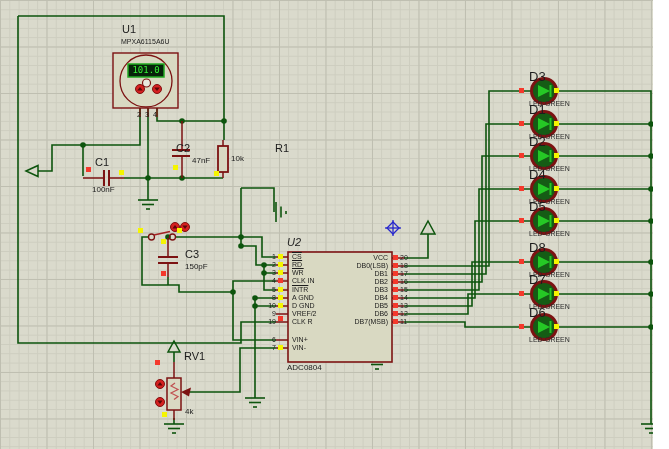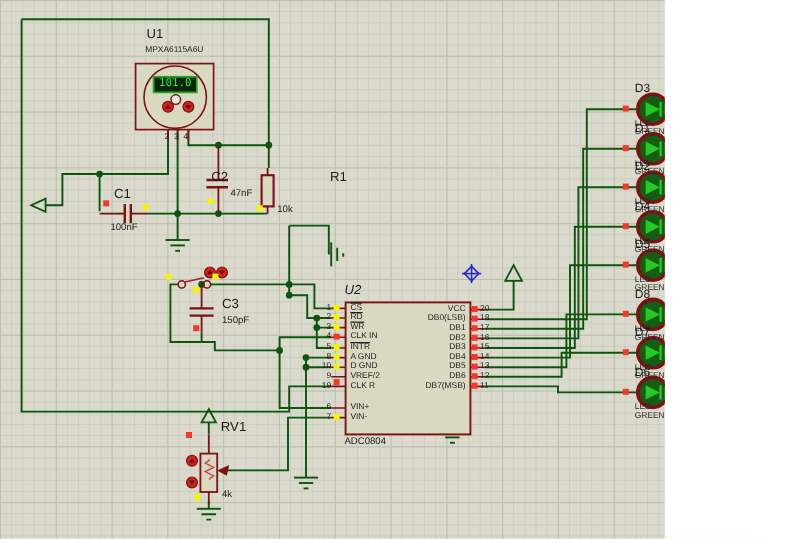--- a/index.html
+++ b/index.html
@@ -1,37 +1,37 @@
 <!DOCTYPE html>
 <html><head>
 <meta charset="utf-8">
 <style>
   html,body{margin:0;padding:0;}
   body{font-family:"Liberation Sans", sans-serif;}
   #canvas{
-    position:relative;width:554px;height:449px;overflow:hidden;
+    position:relative;width:653px;height:449px;overflow:hidden;
     background-color:#dadacc;
     background-image:
       linear-gradient(#bfbfb1 1px, transparent 1px),
       linear-gradient(90deg,#bfbfb1 1px, transparent 1px),
       linear-gradient(#cdcdbf 1px, transparent 1px),
       linear-gradient(90deg,#cdcdbf 1px, transparent 1px);
     background-size:46.5px 46.5px,46.5px 46.5px,9.3px 9.3px,9.3px 9.3px;
   }
   #wires{position:absolute;left:0;top:0;}
   .lbl{position:absolute;color:#1c1c1c;white-space:nowrap;line-height:1;}
   .ref{font-size:11px;}
   .val{font-size:8px;}
   .tiny{font-size:7px;}
   .pn{position:absolute;font-size:7px;color:#1c1c1c;line-height:1;white-space:nowrap;}
   .pnum{position:absolute;font-size:7px;color:#1c1c1c;line-height:1;width:18px;text-align:right;}
   .pnumR{position:absolute;font-size:7px;color:#1c1c1c;line-height:1;}
   .pnR{position:absolute;font-size:7px;color:#1c1c1c;line-height:1;width:70px;text-align:right;}
   .ov{text-decoration:overline;}
-  .ledref{position:absolute;font-size:10px;color:#1c1c1c;line-height:1;}
+  .ledref{position:absolute;font-size:13px;color:#1c1c1c;line-height:1;}
   .ledtype{position:absolute;font-size:7px;color:#2a2a2a;line-height:1;}
   #lcdtext{
     position:absolute;left:130px;top:65px;width:32px;height:11px;
     font-family:"DejaVu Sans Mono", monospace;font-size:9px;color:#35ef35;
     text-align:center;line-height:11px;
   }
 </style>
 </head>
 <body>
 
@@ -314,21 +314,21 @@
 <div class="lbl tiny" style="left:145px;top:111px;">3</div>
 <div class="lbl tiny" style="left:153px;top:111px;">4</div>
 
 <div class="lbl ref" style="left:95px;top:157px;">C1</div>
 <div class="lbl val" style="left:92px;top:186px;text-align:center;">100nF</div>
 
 <div class="lbl ref" style="left:176px;top:143px;">C2</div>
 <div class="lbl val" style="left:192px;top:157px;">47nF</div>
 
 <div class="lbl ref" style="left:231px;top:143px;margin-left:44px;">R1</div>
-<div class="lbl val" style="left:231px;top:171px;">10k</div>
+<div class="lbl val" style="left:231px;top:155px;">10k</div>
 
 <div class="lbl ref" style="left:185px;top:249px;">C3</div>
 <div class="lbl val" style="left:185px;top:263px;">150pF</div>
 
 <div class="lbl ref" style="left:184px;top:351px;">RV1</div>
 <div class="lbl val" style="left:185px;top:408px;">4k</div>
 
 <div class="lbl ref" style="left:287px;top:237px;font-style:italic;">U2</div>
 <div class="lbl val" style="left:287px;top:364px;">ADC0804</div>
 

